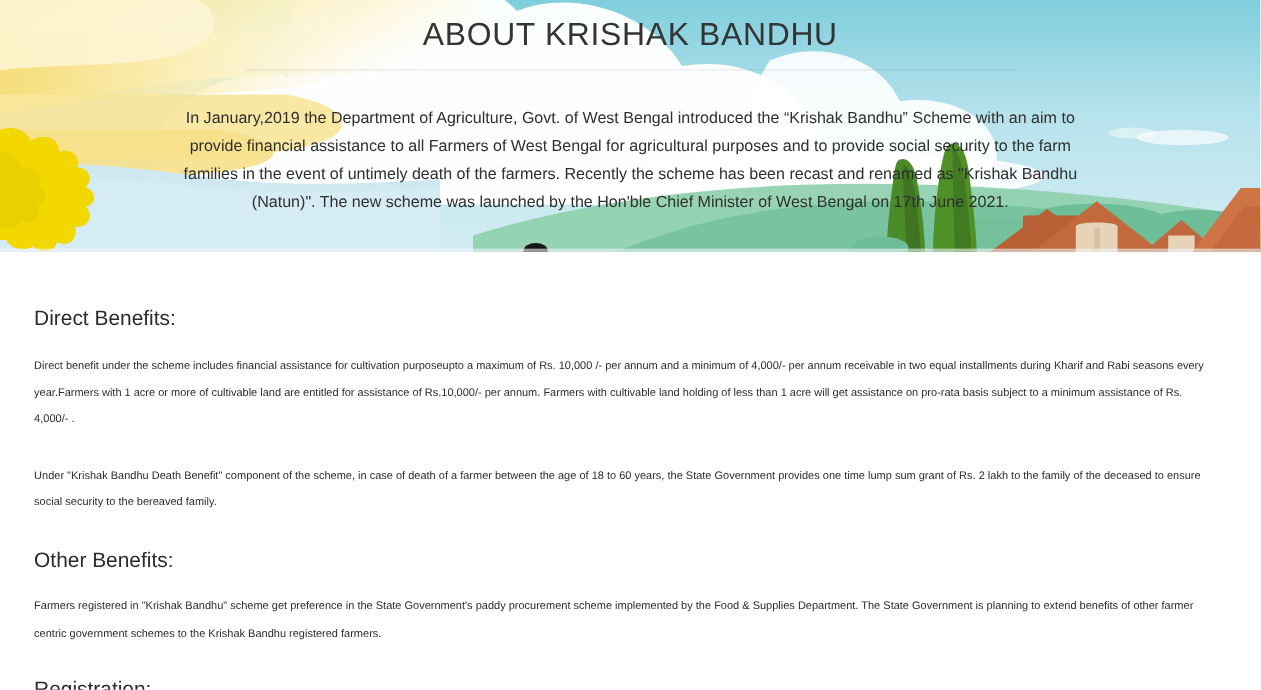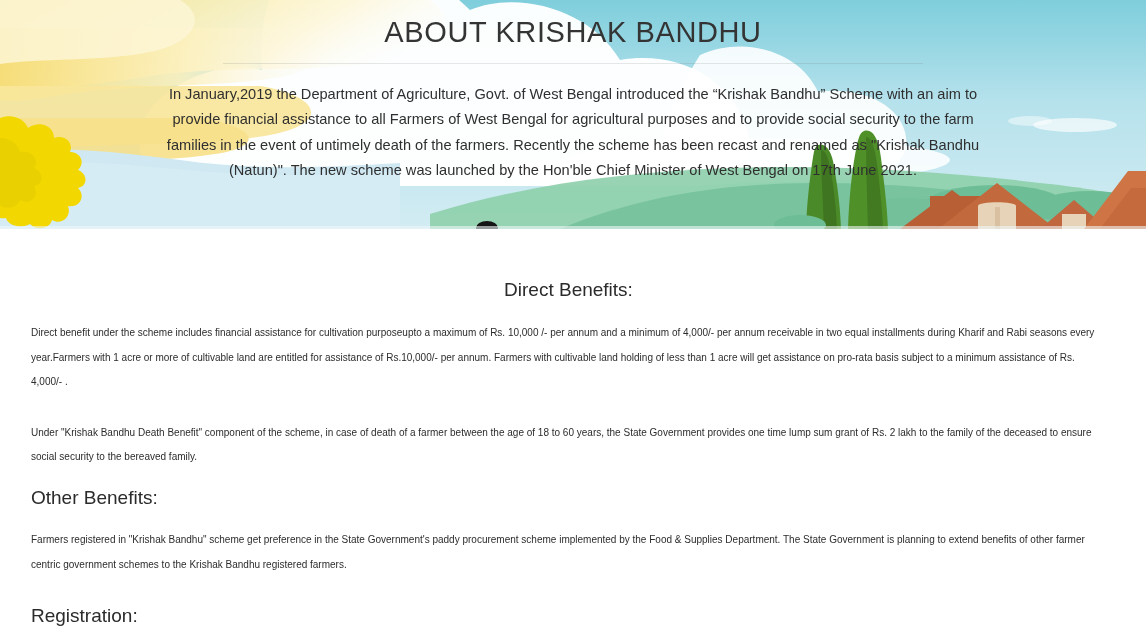--- a/index.html
+++ b/index.html
@@ -55,21 +55,21 @@
     position: absolute;
     top: 63px;
     left: 223px;
     width: 700px;
     height: 1px;
     background: rgba(120,120,120,0.18);
   }
 
   #hero-paragraph {
     position: absolute;
-    top: 82px;
+    top: 96px;
     left: 160px;
     width: 826px;
     text-align: center;
     font-size: 14.6px;
     line-height: 25.4px;
     color: #2f2f2f;
   }
 
   
   #content {
@@ -86,24 +86,24 @@
     line-height: 23px;
   }
 
   .body-text {
     font-size: 10px;
     line-height: 24.6px;
     color: #2c2c2c;
     max-width: 1078px;
   }
 
-  #h-direct       { margin-top: 49px; text-align: center; }
+  #h-direct       { margin-top: 49px; }
   #p-direct       { margin-top: 20px; }
   #p-death        { margin-top: 26px; }
-  #h-other        { margin-top: 16px; }
+  #h-other        { margin-top: 28px; }
   #p-other        { margin-top: 19px; }
   #h-registration { margin-top: 27px; }
 </style>
 </head>
 <body>
 
 <div id="hero">
 
   <svg id="hero-art" viewBox="0 0 1146 229" preserveAspectRatio="none">
     <defs>

